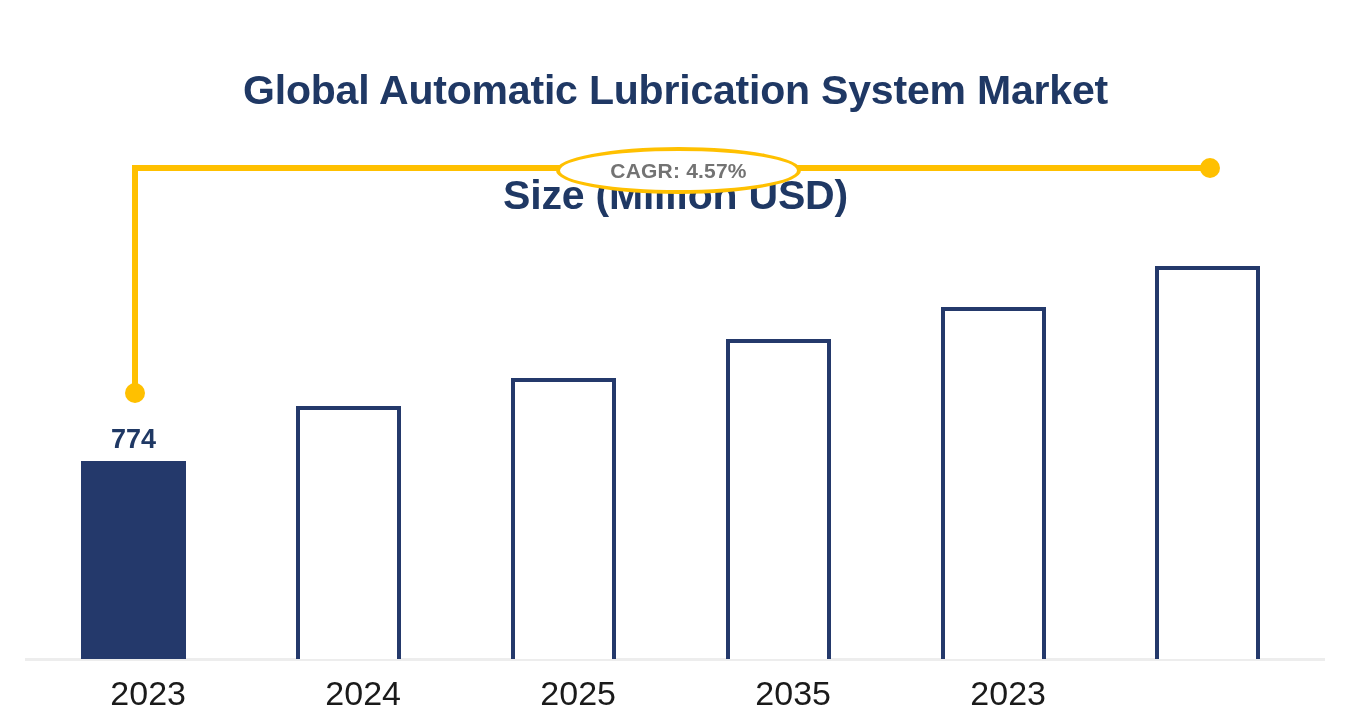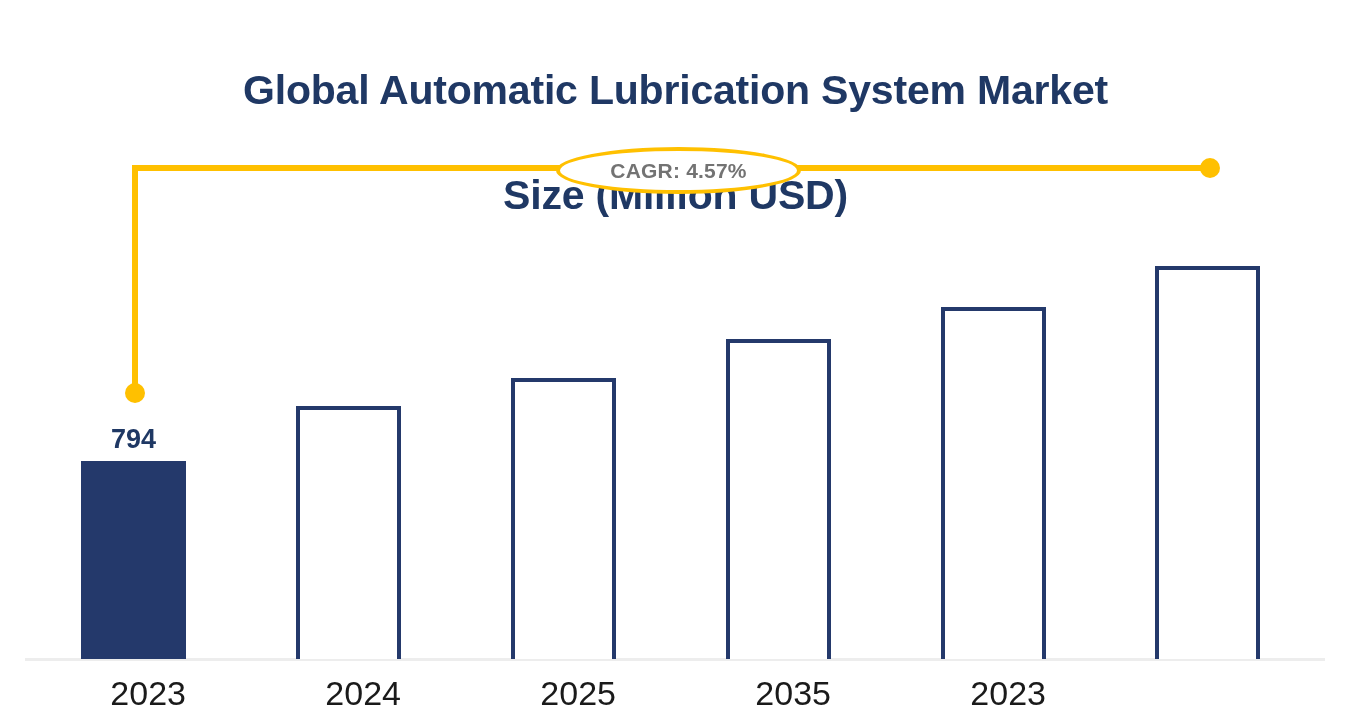--- a/index.html
+++ b/index.html
@@ -125,21 +125,21 @@
   <div id="plot">
     <div id="axis-line"></div>
 
     <div class="bar filled" style="left:81px;  width:105px; top:461px; height:198px;"></div>
     <div class="bar hollow" style="left:296px; width:105px; top:406px; height:253px;"></div>
     <div class="bar hollow" style="left:511px; width:105px; top:378px; height:281px;"></div>
     <div class="bar hollow" style="left:726px; width:105px; top:339px; height:320px;"></div>
     <div class="bar hollow" style="left:941px; width:105px; top:307px; height:352px;"></div>
     <div class="bar hollow" style="left:1155px;width:105px; top:266px; height:393px;"></div>
 
-    <div class="bar-value" style="left:81px; width:105px; top:424px;">794</div>
+    <div class="bar-value" style="left:81px; width:105px; top:424px;">774</div>
 
     <div class="tick-label" style="left:81px;  width:105px;">2023</div>
     <div class="tick-label" style="left:296px; width:105px;">2024</div>
     <div class="tick-label" style="left:511px; width:105px;">2025</div>
     <div class="tick-label" style="left:726px; width:105px;">2035</div>
     <div class="tick-label" style="left:941px; width:105px;">2023</div>
   </div>
 
   <div id="cagr-layer">
     <svg width="1351" height="719" viewBox="0 0 1351 719">

